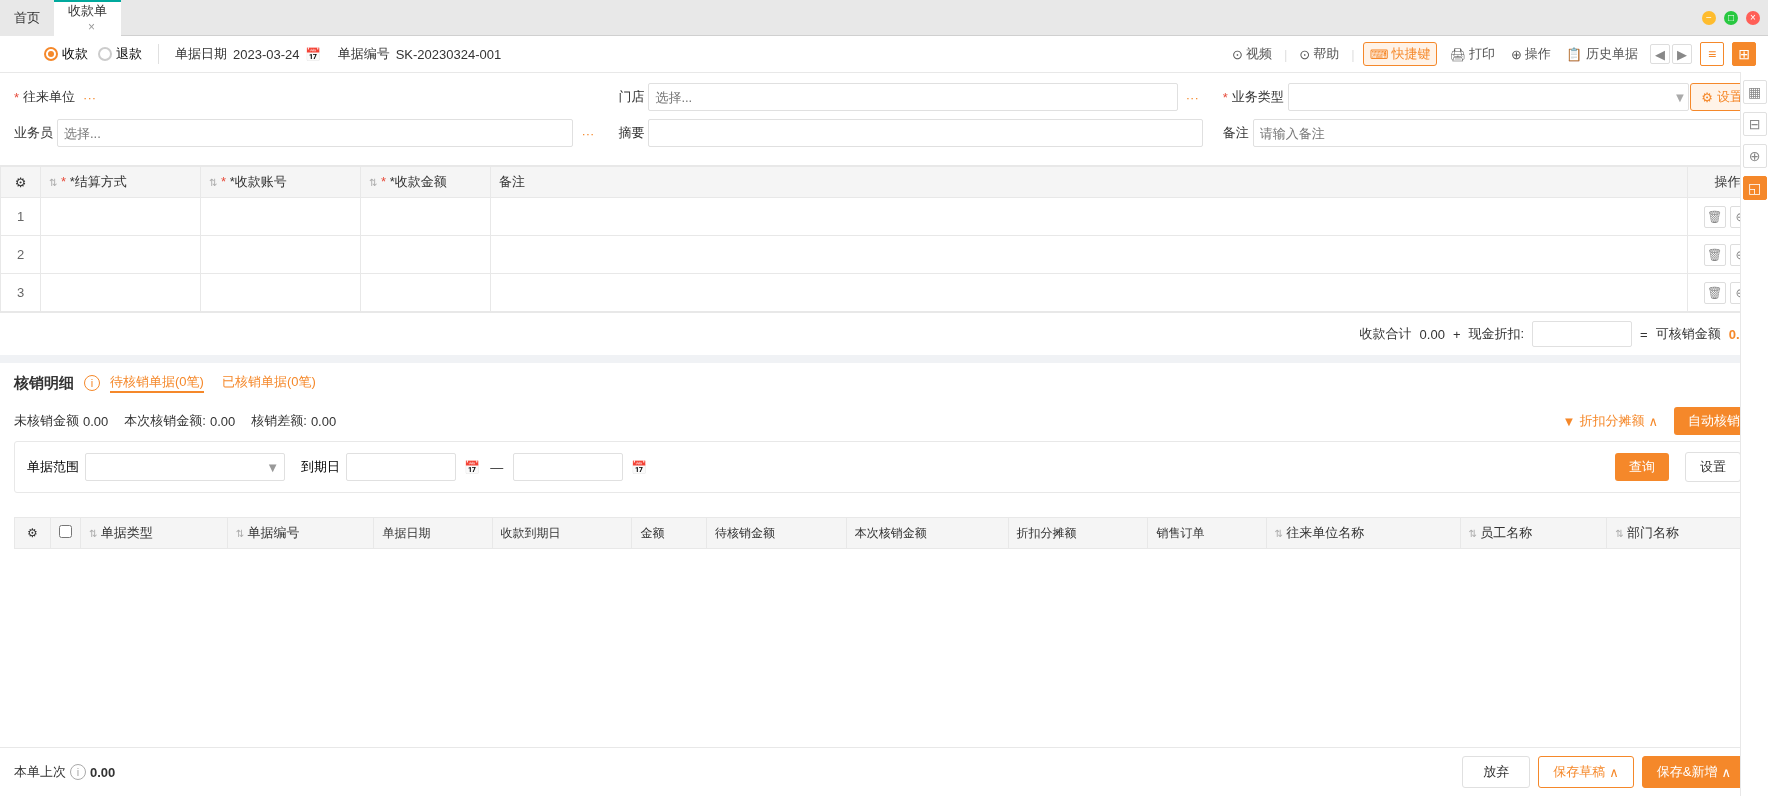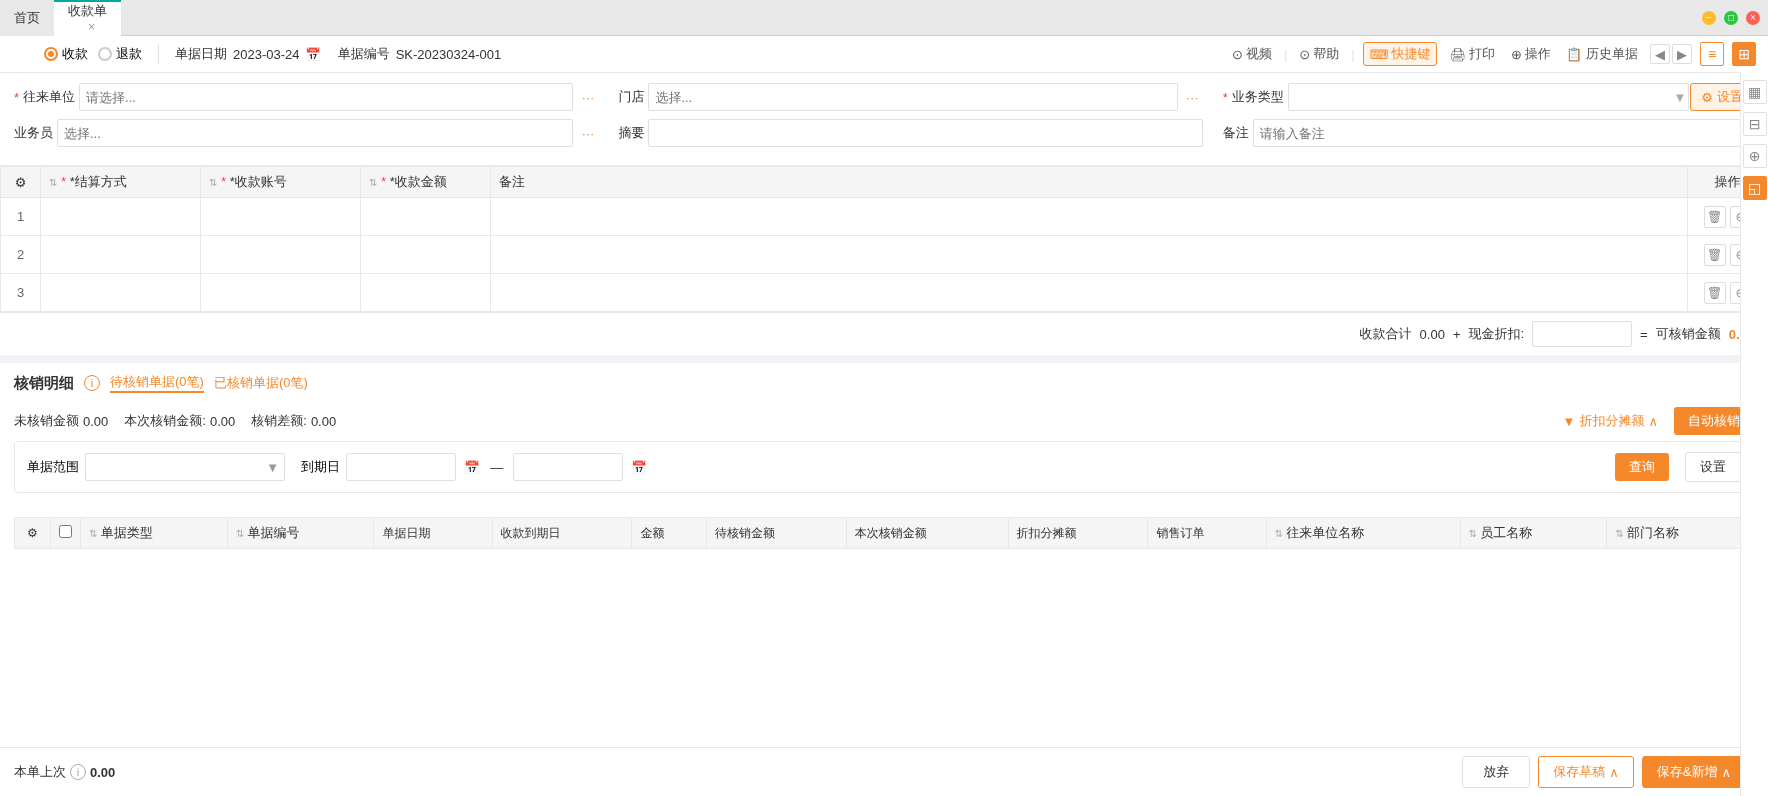--- a/index.html
+++ b/index.html
@@ -65,21 +65,21 @@
     .summary-label { color: #333; }
     .summary-value { color: #333; }
     .summary-orange { color: #f5882a; font-weight: bold; }
     .summary-input { width: 100px; height: 26px; border: 1px solid #e0e0e0; border-radius: 2px; padding: 0 6px; }
 
     
     .hexiao-section { background: #fff; padding: 10px 14px; border-top: 8px solid #f0f2f5; flex: 1; overflow: hidden; display: flex; flex-direction: column; }
     .hexiao-title { display: flex; align-items: center; gap: 10px; margin-bottom: 8px; }
     .hexiao-title-text { font-size: 15px; font-weight: bold; color: #333; }
     .info-icon { width: 16px; height: 16px; border-radius: 50%; border: 1px solid #f5882a; color: #f5882a; display: flex; align-items: center; justify-content: center; font-size: 11px; cursor: pointer; }
-    .hexiao-tabs { display: flex; align-items: center; gap: 10px; }
+    .hexiao-tabs { display: flex; align-items: flex-start; gap: 18px; }
     .hexiao-tab { color: #f5882a; cursor: pointer; font-size: 13px; }
     .hexiao-tab.active { color: #f5882a; border-bottom: 2px solid #f5882a; }
 
     .hexiao-stats { display: flex; align-items: center; gap: 16px; padding: 6px 0; font-size: 13px; color: #333; }
     .hexiao-stat { display: flex; align-items: center; gap: 4px; }
     .stat-value { color: #333; }
     .more-conditions { margin-left: auto; display: flex; align-items: center; gap: 4px; color: #f5882a; cursor: pointer; }
     .auto-btn { background: #f5882a; color: #fff; border: none; border-radius: 3px; padding: 5px 14px; cursor: pointer; }
 
     .filter-row { display: flex; align-items: center; gap: 16px; padding: 8px 0; border: 1px solid #e8e8e8; border-radius: 3px; padding: 10px 12px; margin-bottom: 24px; }
@@ -192,21 +192,20 @@
       <div class="view-btn" style="background:#f5882a; color:#fff;">⊞</div>
     </div>
   </div>
 
   <div class="form-area">
     <div class="form-row">
 
       <div class="form-field" style="flex: 2.2;">
         <span class="required-star">*</span>
         <span class="form-field-label plain">往来单位</span>
-        <input type="text" class="form-input" placeholder="请选择..." style="">
         <span class="more-btn">···</span>
       </div>
 
       <div class="form-field" style="flex: 2.2; margin-left: 20px;">
         <span class="form-field-label plain">门店</span>
         <input type="text" class="form-input" placeholder="选择..." style="">
         <span class="more-btn">···</span>
       </div>
 
       <div class="form-field" style="flex: 2; margin-left: 20px;">

